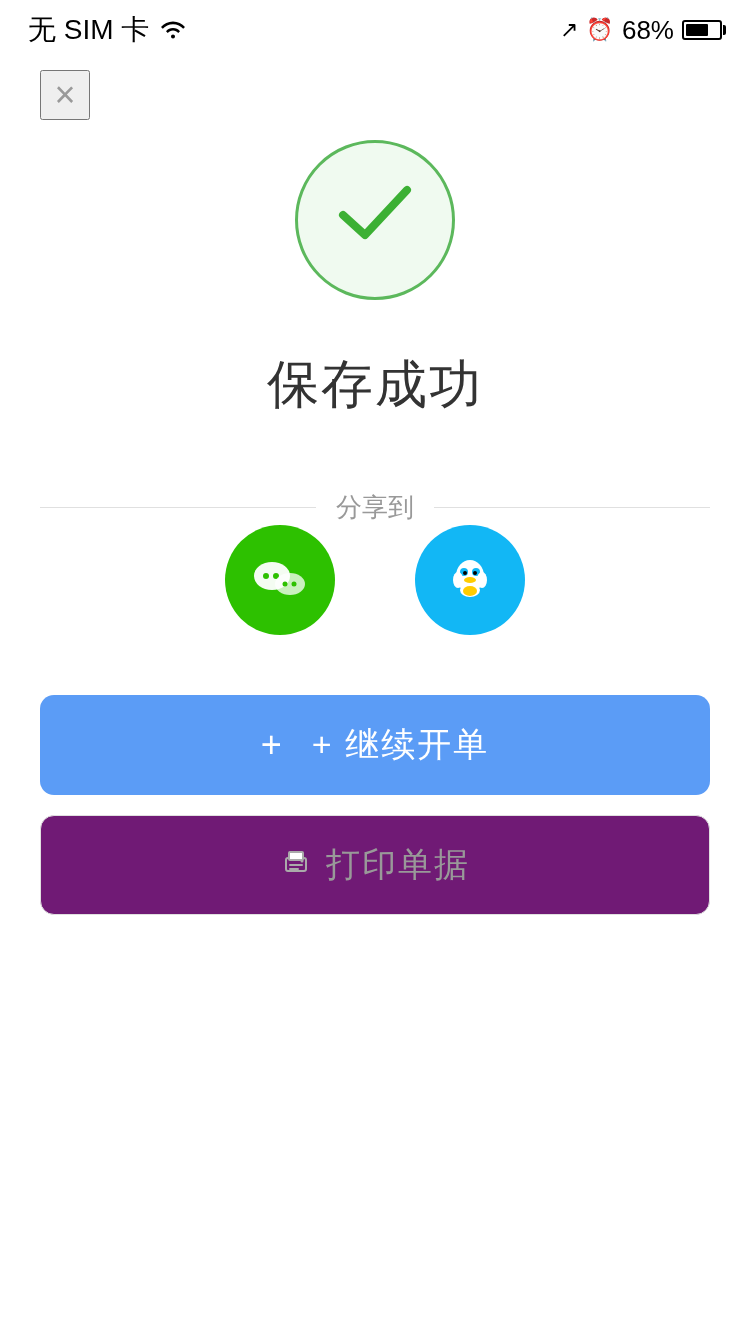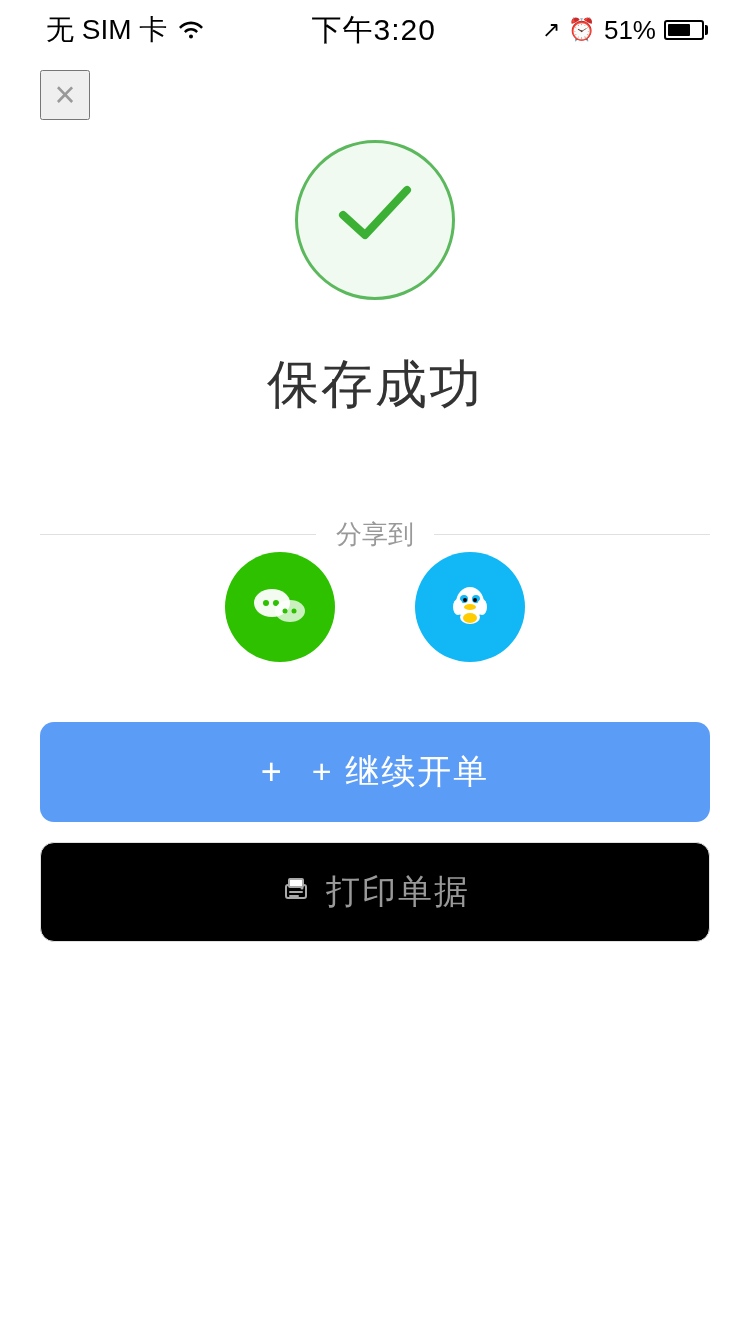--- a/index.html
+++ b/index.html
@@ -17,21 +17,21 @@
       overflow: hidden;
     }
 
     
     .status-bar {
       width: 100%;
       height: 60px;
       display: flex;
       align-items: center;
       justify-content: space-between;
-      padding: 0 46px;
+      padding: 0 28px;
       background: #ffffff;
     }
 
     .status-left {
       display: flex;
       align-items: center;
       gap: 10px;
       font-size: 28px;
       font-weight: 500;
       color: #000;
@@ -132,21 +132,21 @@
       font-size: 80px;
       line-height: 1;
       margin-top: -5px;
     }
 
     
     .success-title {
       font-size: 52px;
       font-weight: 400;
       color: #333;
-      margin-bottom: 97px;
+      margin-bottom: 70px;
       letter-spacing: 2px;
     }
 
     
     .share-section {
       width: 100%;
       padding: 0 40px;
       margin-bottom: 60px;
     }
 
@@ -230,21 +230,21 @@
     .btn-primary-text {
       font-size: 34px;
       color: #ffffff;
       letter-spacing: 2px;
     }
 
     .btn-secondary {
       width: 100%;
       height: 100px;
       border-radius: 14px;
-      background: #000000;
+      background: #701a75;
       border: 1px solid #e0e0e0;
       cursor: pointer;
       display: flex;
       align-items: center;
       justify-content: center;
       gap: 14px;
     }
 
     .btn-secondary-text {
       font-size: 34px;
@@ -270,25 +270,24 @@
   <div class="status-left">
     <span>无 SIM 卡</span>
     <span class="wifi-icon">
       <svg width="28" height="22" viewBox="0 0 28 22" fill="none">
         <path d="M14 17.5C15.1 17.5 16 18.4 16 19.5C16 20.6 15.1 21.5 14 21.5C12.9 21.5 12 20.6 12 19.5C12 18.4 12.9 17.5 14 17.5Z" fill="black"></path>
         <path d="M14 11C16.8 11 19.3 12.2 21 14.2L19.2 16C17.9 14.5 16.1 13.5 14 13.5C11.9 13.5 10.1 14.5 8.8 16L7 14.2C8.7 12.2 11.2 11 14 11Z" fill="black"></path>
         <path d="M14 4.5C18.8 4.5 23.1 6.6 26 10L24.2 11.8C21.8 9 18.1 7.2 14 7.2C9.9 7.2 6.2 9 3.8 11.8L2 10C4.9 6.6 9.2 4.5 14 4.5Z" fill="black"></path>
       </svg>
     </span>
   </div>
-  <div class="status-center">下午3:20</div>
   <div class="status-right">
     <span style="font-size:22px;">↗</span>
     <span style="font-size:22px;">⏰</span>
-    <span>51%</span>
+    <span>68%</span>
     <div class="battery-icon">
       <div class="battery-fill"></div>
     </div>
   </div>
 </div>
 
 <button class="close-btn">
   <span class="close-x">×</span>
 </button>
 

